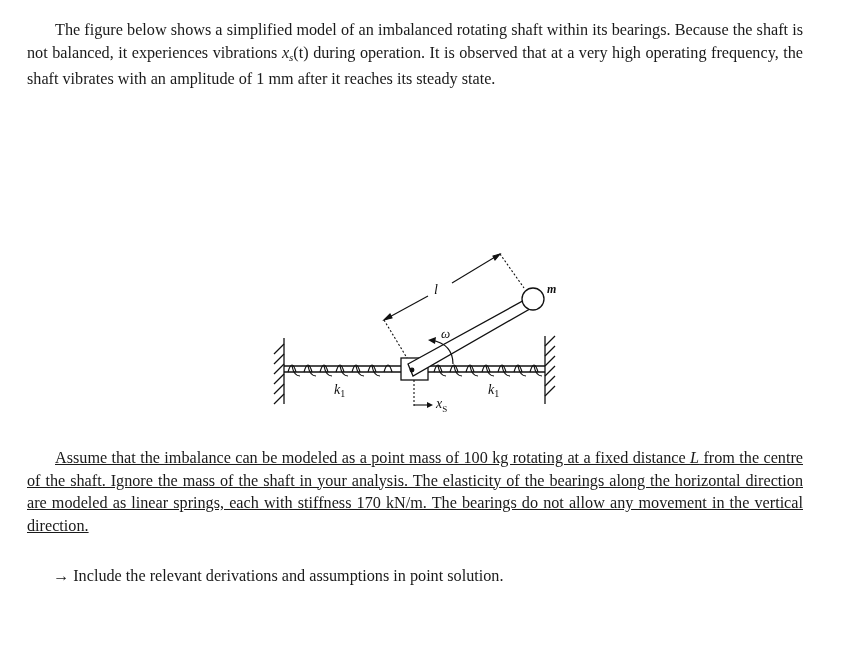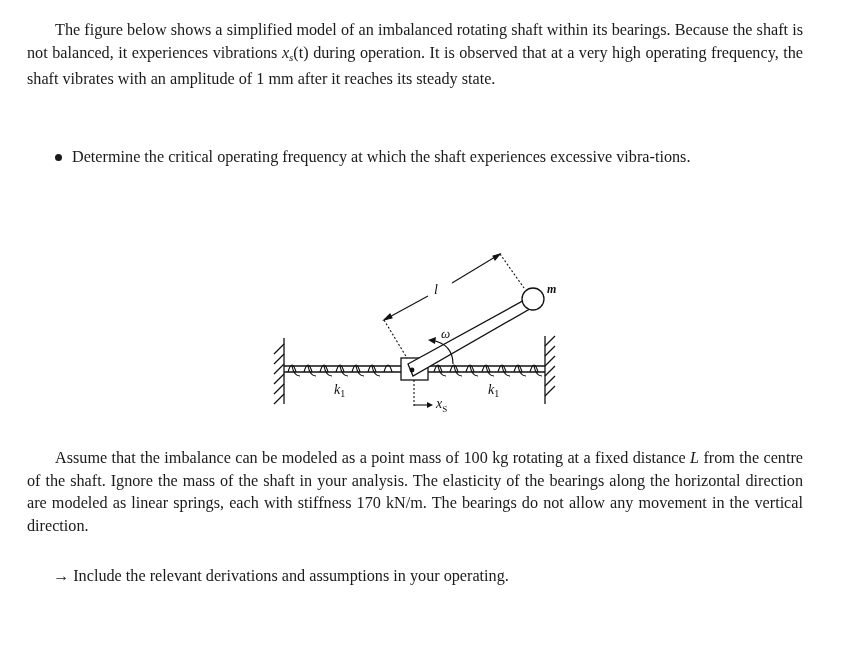--- a/index.html
+++ b/index.html
@@ -7,34 +7,33 @@
          font-family: "DejaVu Serif", "Liberation Serif", serif; color: #1a1a1a; }
   .para { position: absolute; left: 27px; width: 776px; font-size: 16.2px; line-height: 22.5px;
           text-align: justify; font-family: "Liberation Serif", serif; }
   .para .indent { display: inline-block; width: 28px; }
   .p1 { top: 19px; }
   .bullets { position: absolute; left: 52px; width: 752px; top: 146px; margin: 0; padding: 0; list-style: none;
              font-family: "Liberation Serif", serif; font-size: 16.2px; line-height: 22.5px; }
   .bullets li { position: relative; padding-left: 20px; margin-bottom: 16px; text-align: justify; }
   .bullets li .dot { position: absolute; left: 3px; top: 8px; width: 7px; height: 7px; border-radius: 50%; background: #1a1a1a; }
   .figure { position: absolute; left: 262px; top: 240px; width: 320px; height: 180px; }
-  .p2 { top: 447px; }
+  .p2 { top: 447px; text-decoration: underline; }
   .note { position: absolute; left: 53px; top: 567px; font-family: "Liberation Serif", serif; font-size: 16.2px; }
   .math { font-style: italic; }
   .sub { font-size: 11px; vertical-align: -3px; font-style: italic; }
 </style>
 </head>
 <body>
 
 <div class="para p1">
   <span class="indent"></span><span>The figure below shows a simplified model of an imbalanced rotating shaft within its bearings. Because the shaft is not balanced, it experiences vibrations </span><span class="math"><span>x</span><span class="sub">s</span><span style="font-style:normal">(t)</span></span><span> during operation. It is observed that at a very high operating frequency, the shaft vibrates with an amplitude of 1 mm after it reaches its steady state.</span>
 </div>
 
 <ul class="bullets">
-  <li><span class="dot"></span><span>Determine the critical operating frequency at which the shaft experiences excessive vibra-tions.</span></li>
 </ul>
 
 <svg class="figure" viewBox="0 0 320 180" xmlns="http://www.w3.org/2000/svg">
 
   <g stroke="#111" stroke-width="1.3" fill="none">
     <line x1="22" y1="98" x2="22" y2="164"></line>
     <line x1="22" y1="104" x2="12" y2="114"></line>
     <line x1="22" y1="114" x2="12" y2="124"></line>
     <line x1="22" y1="124" x2="12" y2="134"></line>
     <line x1="22" y1="134" x2="12" y2="144"></line>
@@ -101,14 +100,14 @@
   <polygon points="171,165 165,162 165,168" fill="#111"></polygon>
   <text x="174" y="168" font-family="Liberation Serif, serif" font-style="italic" font-size="14" fill="#111"><tspan>x</tspan><tspan font-style="normal" font-size="9" dy="4">S</tspan></text>
 </svg>
 
 <div class="para p2">
   <span class="indent"></span><span>Assume that the imbalance can be modeled as a point mass of 100 kg rotating at a fixed distance </span><span class="math">L</span><span> from the centre of the shaft. Ignore the mass of the shaft in your analysis. The elasticity of the bearings along the horizontal direction are modeled as linear springs, each with stiffness 170 kN/m. The bearings do not allow any movement in the vertical direction.</span>
 </div>
 
 <div class="note">
   <span>→</span>
-  <span>Include the relevant derivations and assumptions in your operating.</span>
+  <span>Include the relevant derivations and assumptions in point solution.</span>
 </div>
 
 </body></html>

